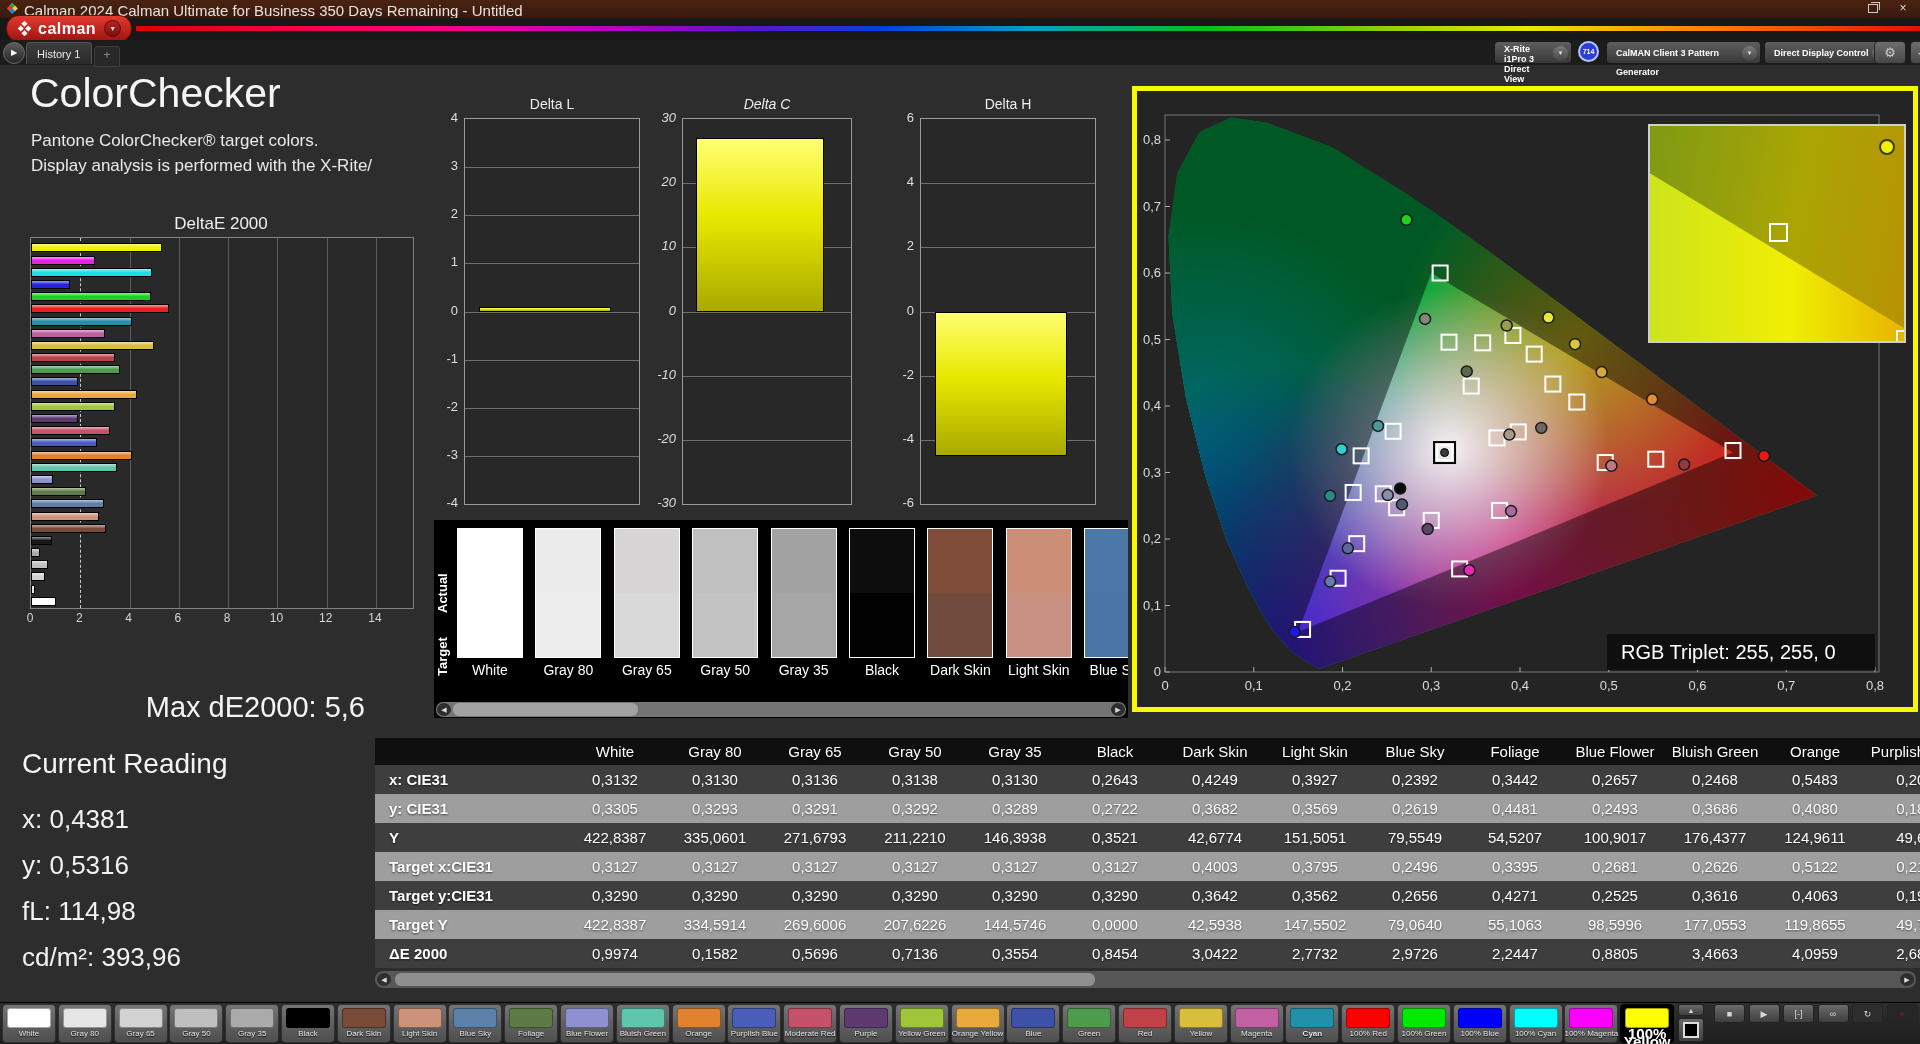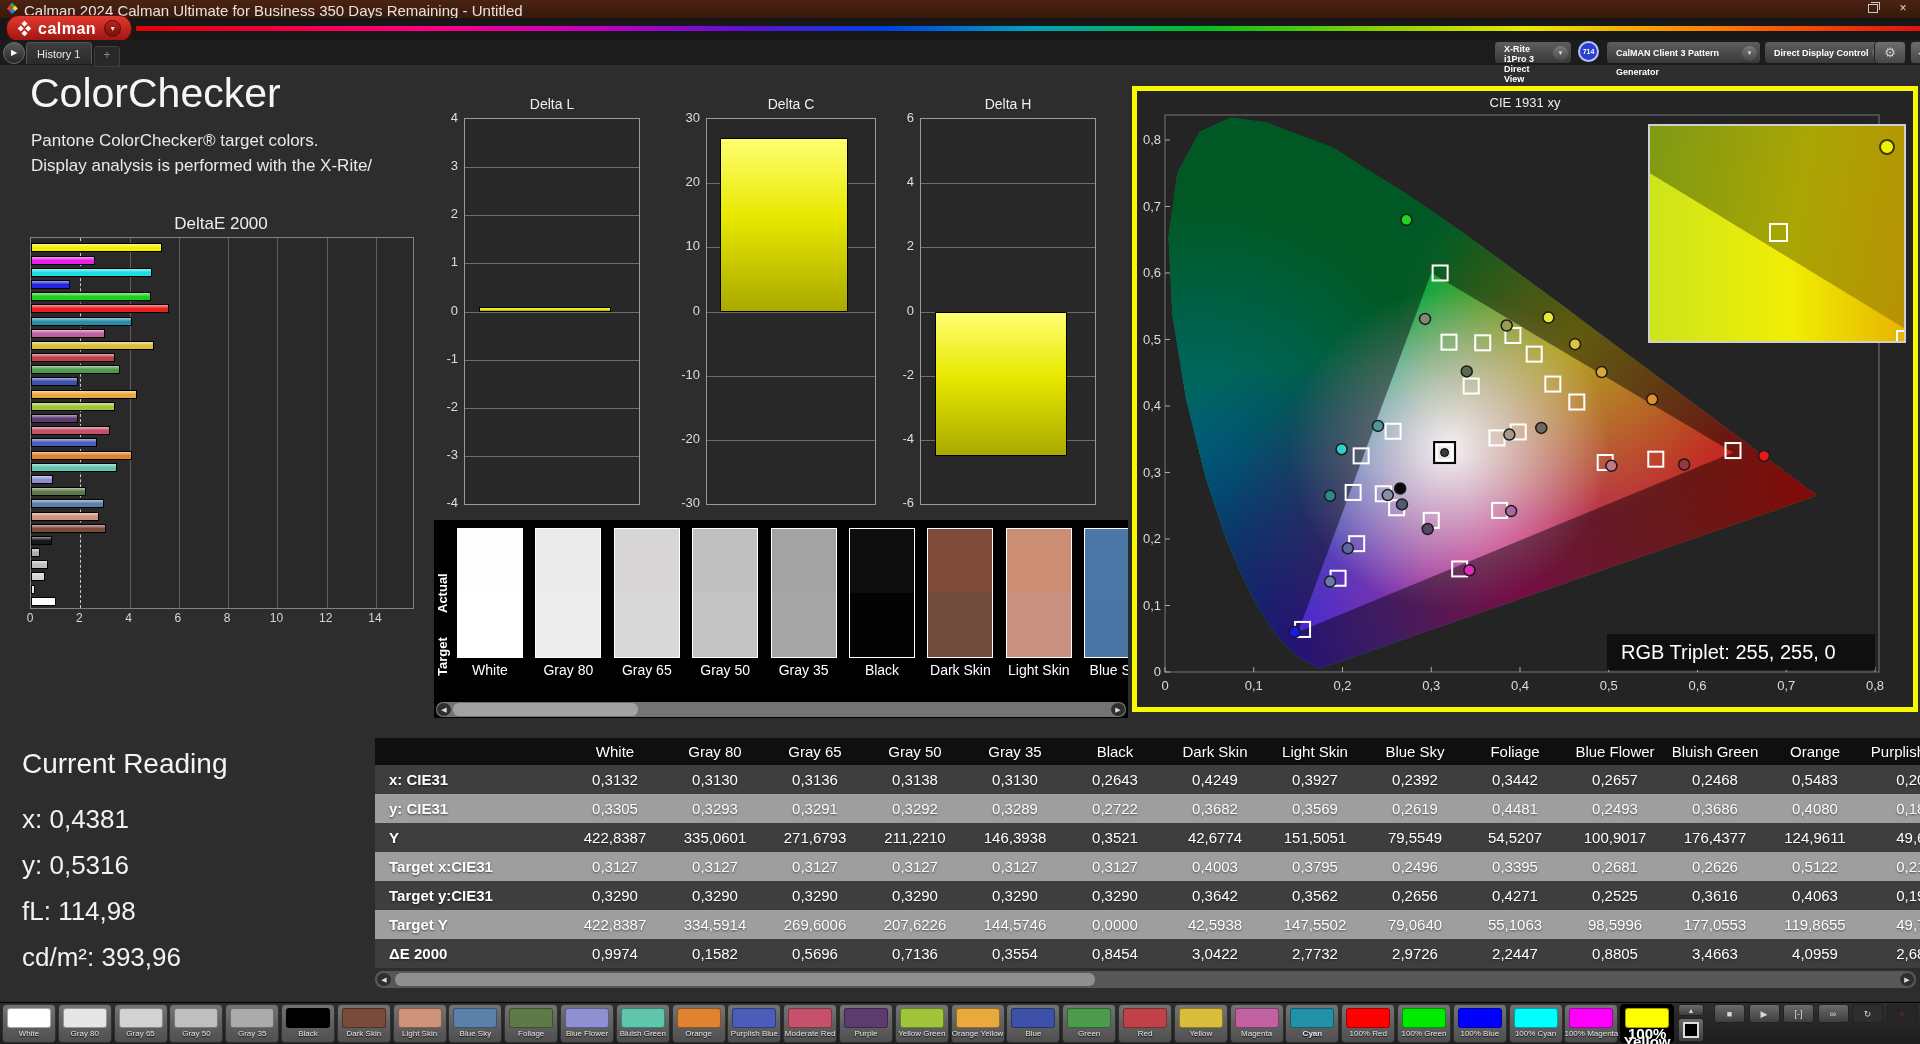--- a/index.html
+++ b/index.html
@@ -275,20 +275,21 @@
       <span style="left: 0px;">0</span>
       <span style="left: 49.2903px;">2</span>
       <span style="left: 98.5806px;">4</span>
       <span style="left: 147.871px;">6</span>
       <span style="left: 197.161px;">8</span>
       <span style="left: 246.452px;">10</span>
       <span style="left: 295.742px;">12</span>
       <span style="left: 345.032px;">14</span>
     </div>
 
+  <div class="summary" style="top:691px;">Max dE2000: 5,6</div>
 
   <div class="cur-title">Current Reading</div>
   <div id="cur-items">
       <div class="cur-item" style="top: 804px;">x: 0,4381</div>
       <div class="cur-item" style="top: 850px;">y: 0,5316</div>
       <div class="cur-item" style="top: 896px;">fL: 114,98</div>
       <div class="cur-item" style="top: 942px;">cd/m²: 393,96</div>
     </div>
 
   <div class="dchart" style="left:434px;width:206px;">
@@ -306,21 +307,21 @@
   <div class="dc-tick" style="top: 14px;">4</div>
       <div class="dc-tick" style="top: 62.125px;">3</div>
       <div class="dc-tick" style="top: 110.25px;">2</div>
       <div class="dc-tick" style="top: 158.375px;">1</div>
       <div class="dc-tick" style="top: 206.5px;">0</div>
       <div class="dc-tick" style="top: 254.625px;">-1</div>
       <div class="dc-tick" style="top: 302.75px;">-2</div>
       <div class="dc-tick" style="top: 350.875px;">-3</div>
       <div class="dc-tick" style="top: 399px;">-4</div>
     </div>
-  <div class="dchart" style="left:676px;width:200px;">
+  <div class="dchart" style="left:652px;width:200px;font-style:italic;">
     <div class="dc-title">Delta C</div>
     <div class="dc-frame">
         <div class="dc-grid" style="top: 64.1667px;"></div>
         <div class="dc-grid" style="top: 128.333px;"></div>
         <div class="dc-grid" style="top: 192.5px;"></div>
         <div class="dc-grid" style="top: 256.667px;"></div>
         <div class="dc-grid" style="top: 320.833px;"></div>
         <div class="dc-bar" style="bottom: 50%; height: calc(45%);"></div>
       </div>
   <div class="dc-tick" style="top: 14px;">30</div>
@@ -535,21 +536,20 @@
           <circle cx="193.075" cy="490.56" r="5.5" fill="#6a78b0" stroke="#1a1a1a" stroke-width="1.5"></circle>
           <circle cx="157.575" cy="541.1" r="5.5" fill="#1818e8" stroke="#1a1a1a" stroke-width="1.5"></circle>
           <circle cx="374.125" cy="420.07" r="5.5" fill="#a868a0" stroke="#1a1a1a" stroke-width="1.5"></circle>
           <circle cx="332.4125" cy="479.255" r="5.5" fill="#e828b8" stroke="#1a1a1a" stroke-width="1.5"></circle>
           <circle cx="474.4125" cy="374.85" r="5.5" fill="#c07888" stroke="#1a1a1a" stroke-width="1.5"></circle>
           <circle cx="547.1875" cy="373.52" r="5.5" fill="#983840" stroke="#1a1a1a" stroke-width="1.5"></circle>
           <circle cx="627.0625" cy="364.875" r="5.5" fill="#e81818" stroke="#1a1a1a" stroke-width="1.5"></circle>
           <circle cx="263.1875" cy="397.46" r="5.5" fill="#0a0a0a" stroke="#1a1a1a" stroke-width="1.5"></circle>
         </g>
     </svg>
-    <div class="cie-title">CIE 1931 xy</div>
     <div class="inset">
       <div class="bright"></div>
       <div class="isq" id="inset-square" style="left: 47%; top: 45%;"></div>
       <div class="icir" id="inset-circle" style="left: 90%; top: 6%;"></div>
       <div class="isq" id="inset-corner" style="left: 97%; top: 95%;"></div>
     </div>
     <div class="rgb-box">RGB Triplet: 255, 255, 0</div>
   </div>
 
   <div class="tbl" id="results-table">

